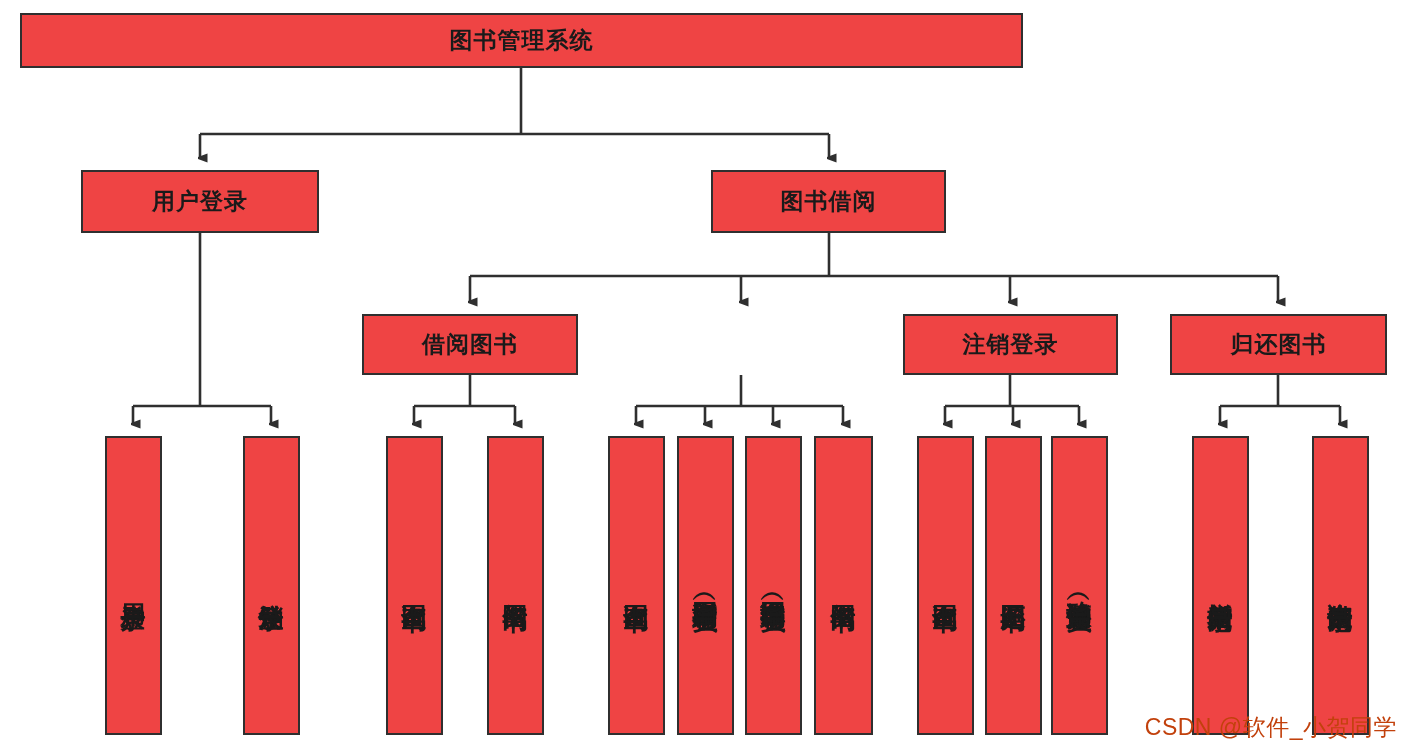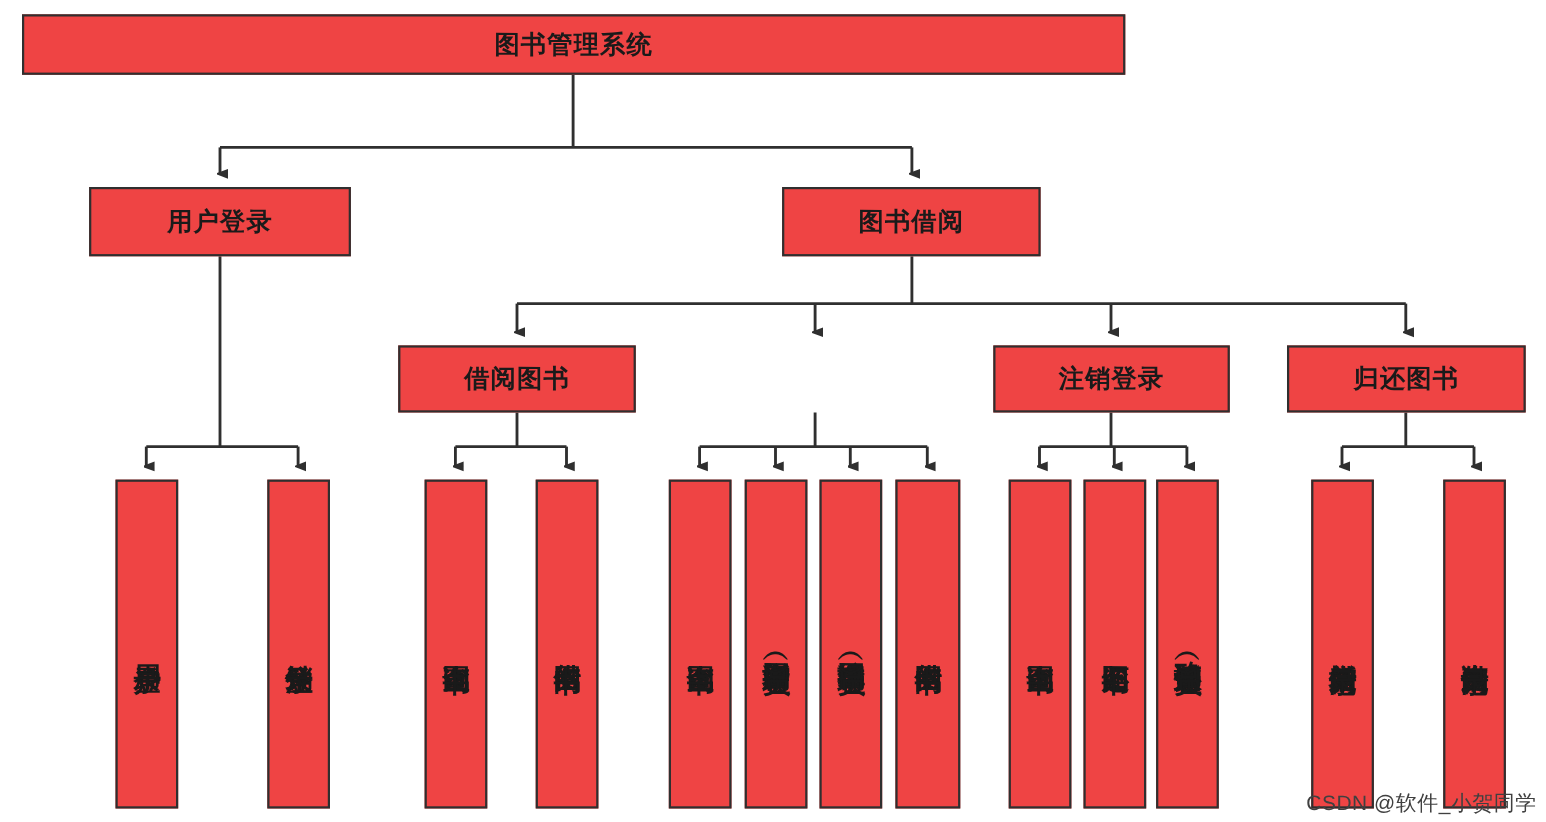--- a/index.html
+++ b/index.html
@@ -55,22 +55,22 @@
   }
   .node.v .vtext {
     writing-mode: vertical-rl;
     text-orientation: upright;
     display: block;
   }
   .watermark {
     position: absolute;
     right: 8px;
     bottom: 4px;
-    font-size: 19px;
-    color: #404040;
+    font-size: 23px;
+    color: #c2410c;
     letter-spacing: 0.5px;
     user-select: none;
   }
 </style>
 </head>
 <body>
 
 <div id="canvas">
 
   <svg class="edges" viewBox="0 0 1405 747" xmlns="http://www.w3.org/2000/svg">

